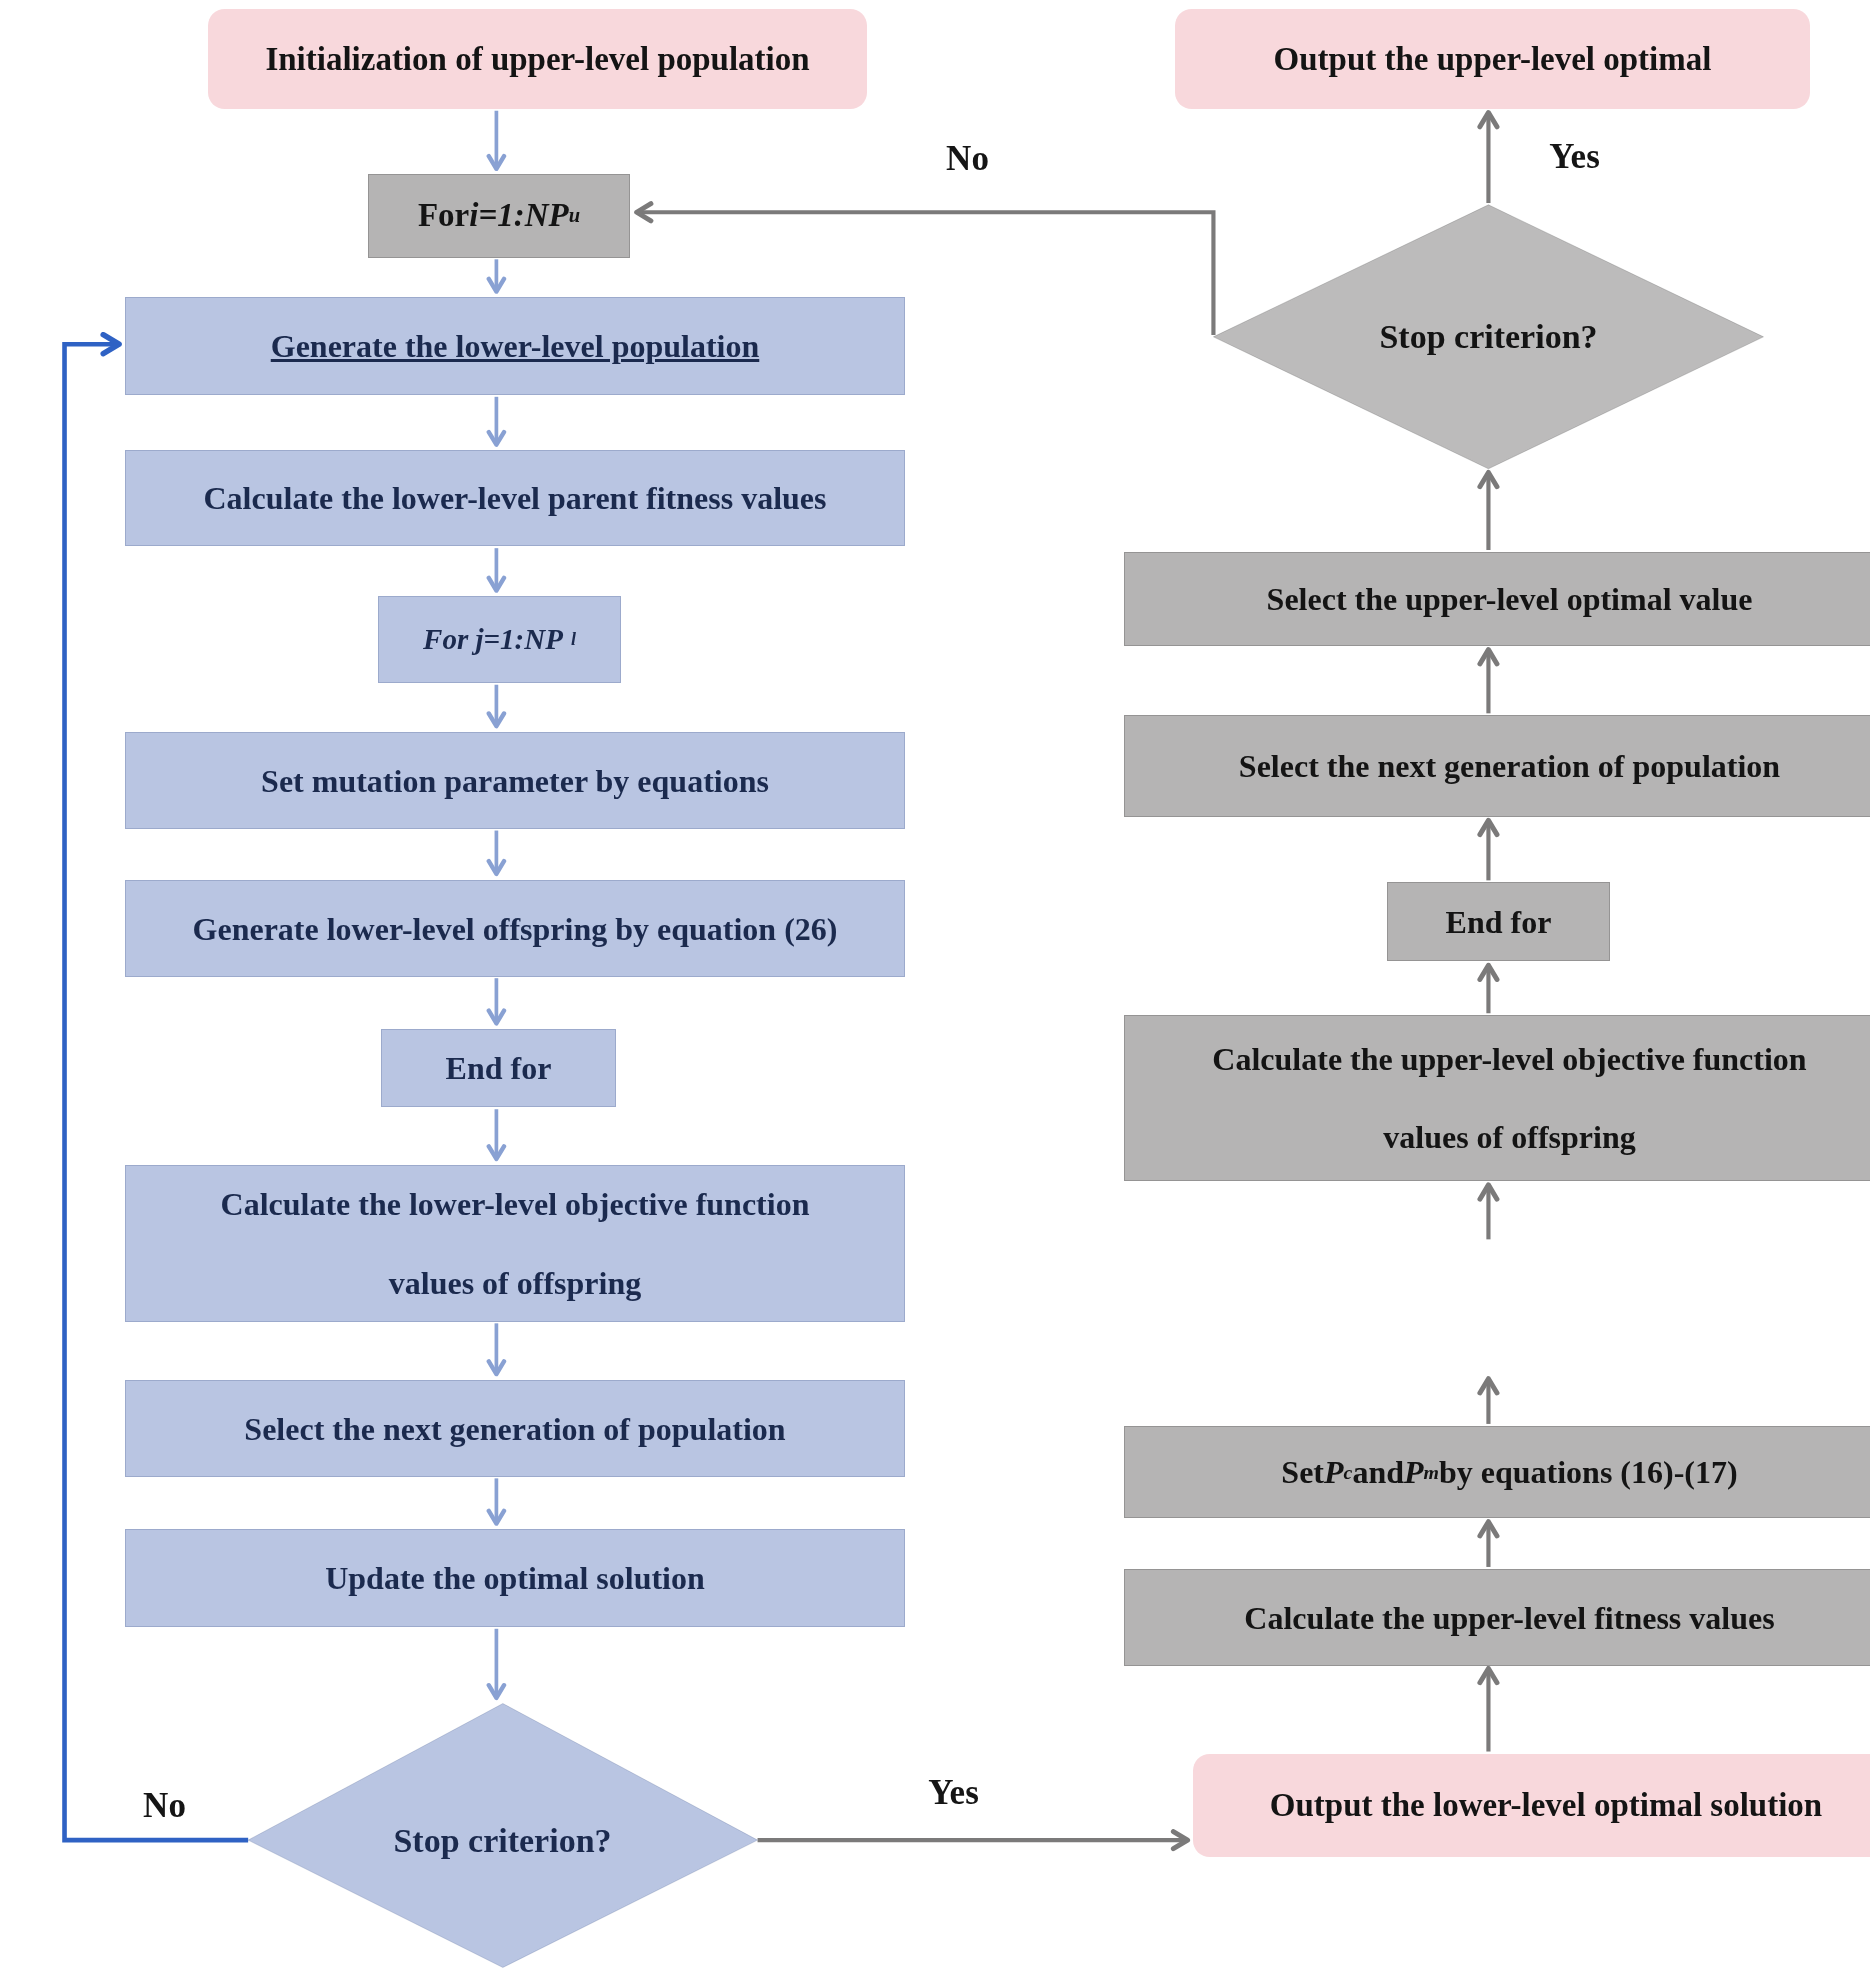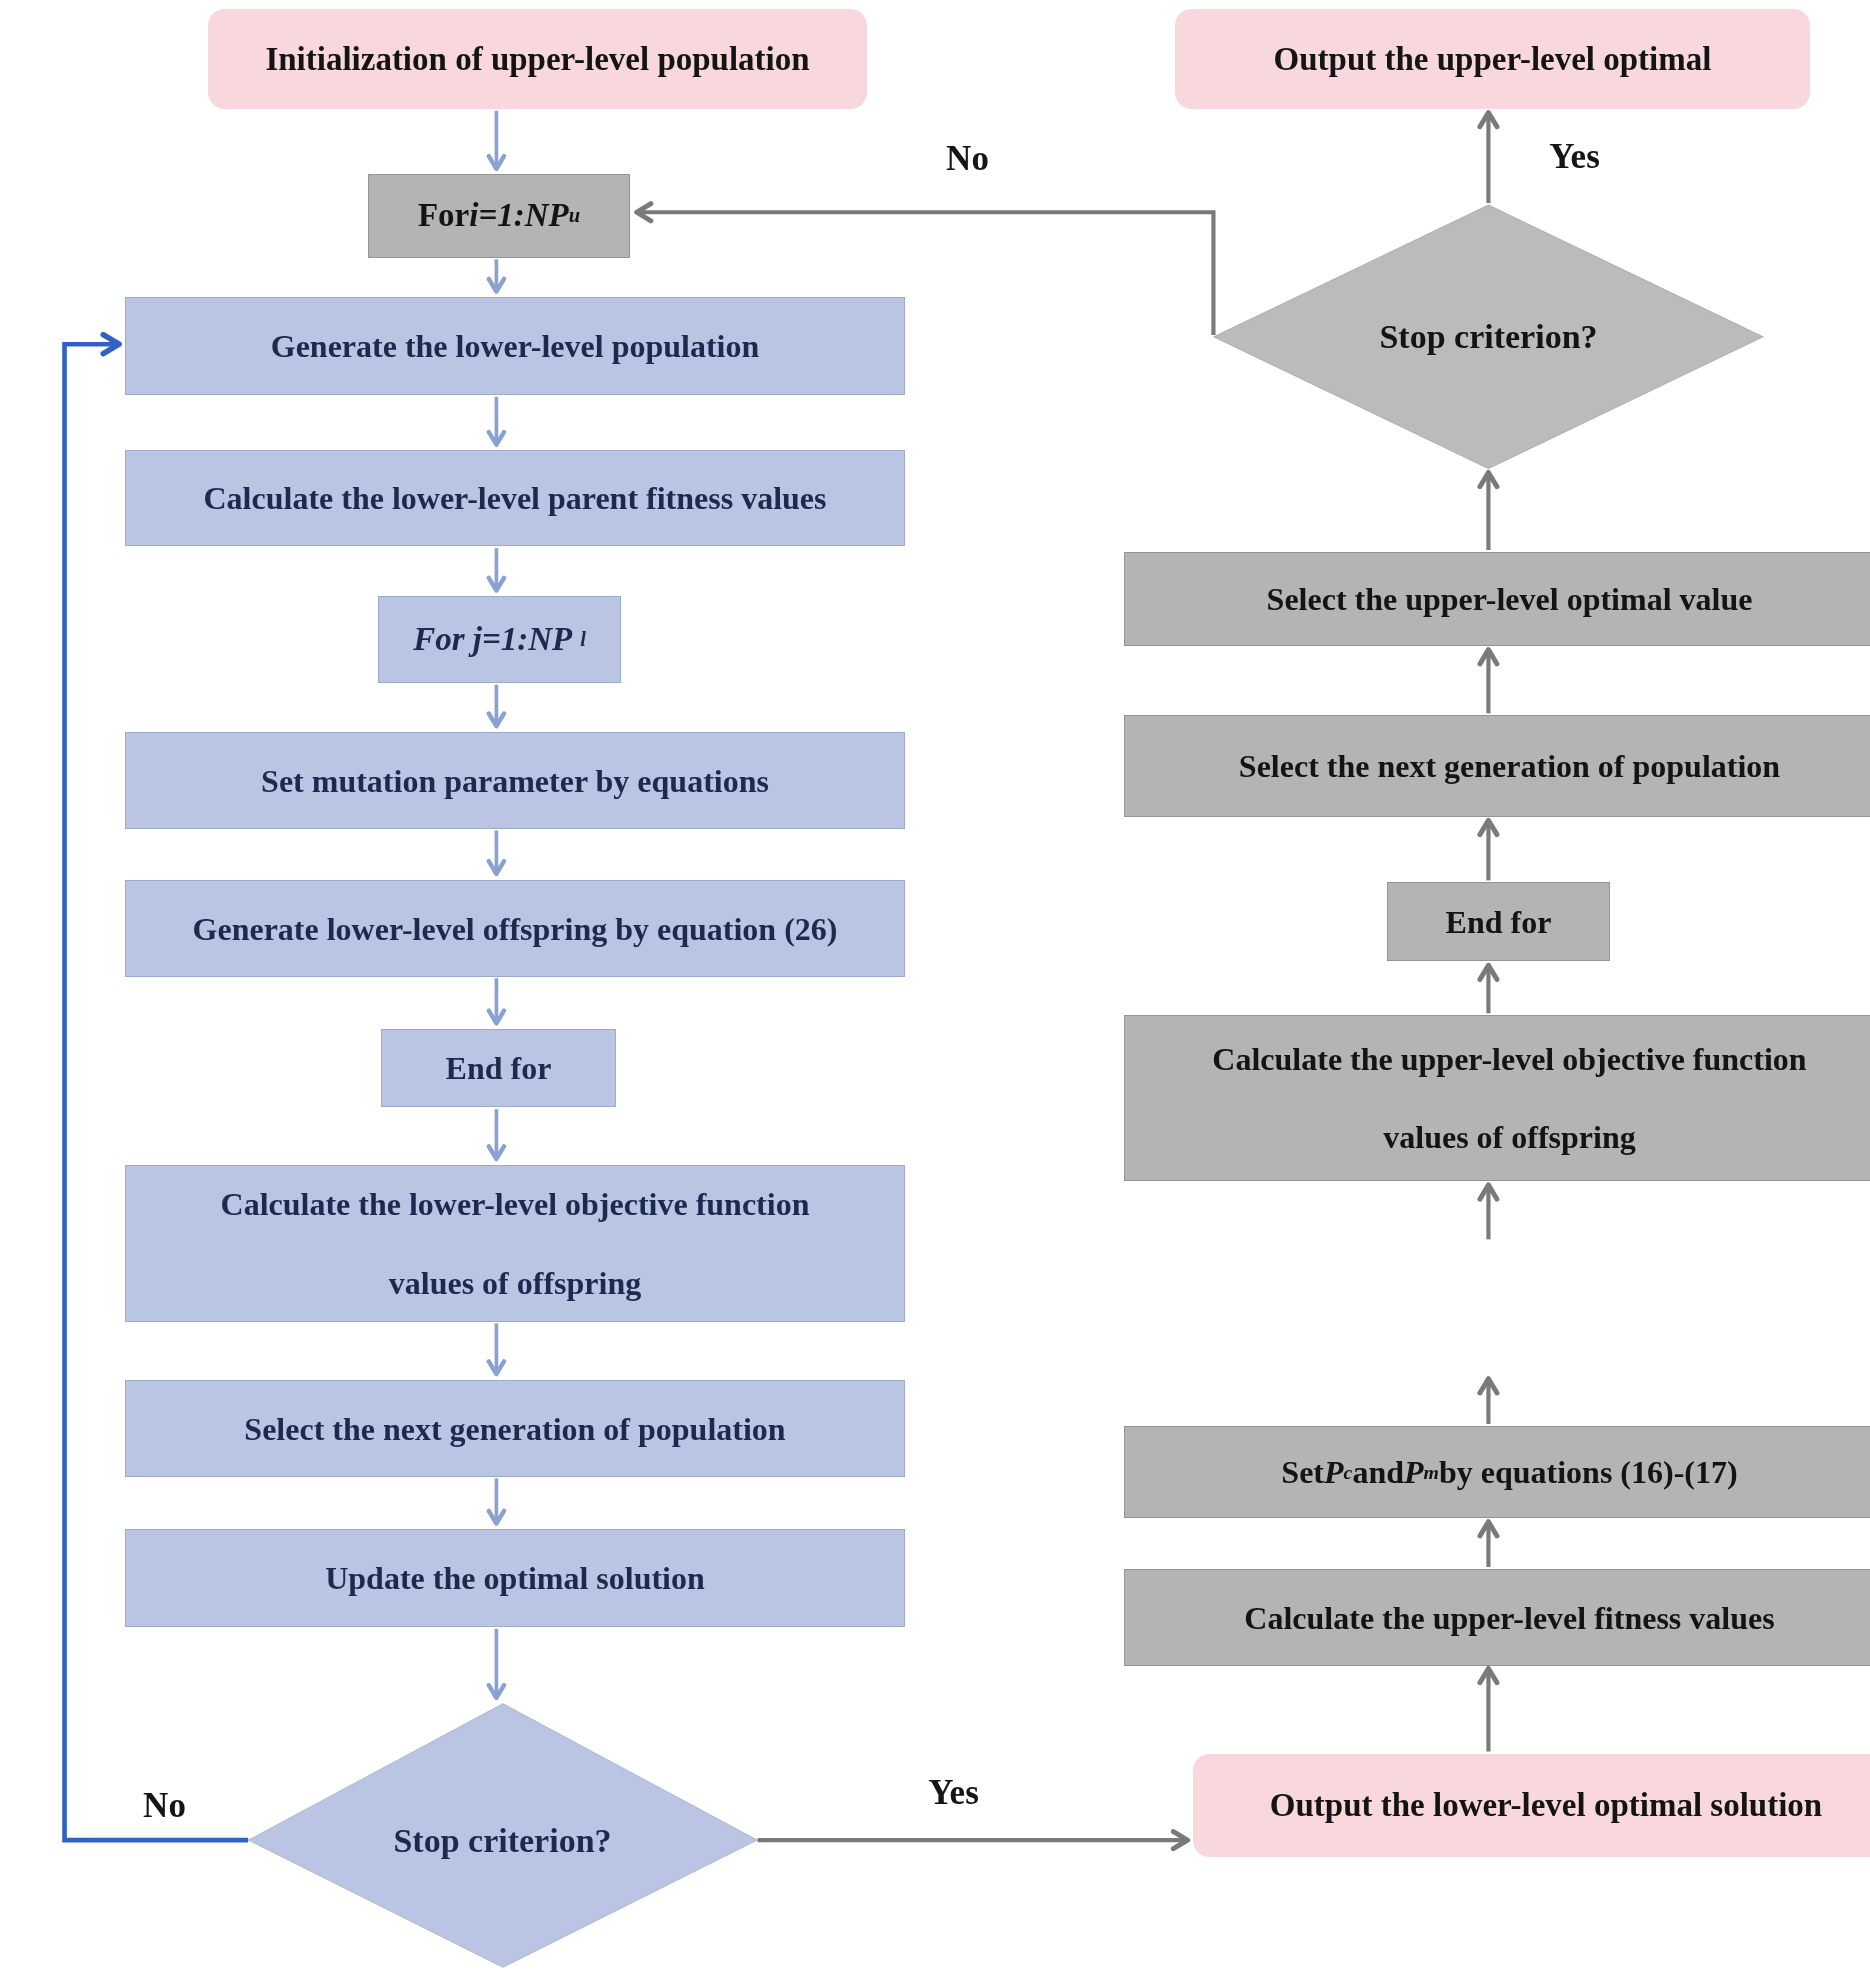--- a/index.html
+++ b/index.html
@@ -96,25 +96,25 @@
   </svg>
 
   <div class="box pink one" style="left:164px;top:9.2px;width:659px;height:100px;">Initialization of upper-level population</div>
 
   <div class="box gray one" style="left:324px;top:174px;width:262px;height:84px;font-size:33px;">
       <span>For </span>
       <span class="it">i=1:NP</span>
       <sub class="it">u</sub>
     </div>
 
-  <div class="box blue one" style="left:81px;top:297px;width:780px;height:98px;">Generate the lower-level population</div>
+  <div class="box blue one" style="left:81px;top:297px;width:780px;height:98px;text-decoration:underline;">Generate the lower-level population</div>
 
   <div class="box blue one" style="left:81px;top:450px;width:780px;height:96px;">Calculate the lower-level parent fitness values</div>
 
-  <div class="box blue one" style="left:334px;top:596px;width:243px;height:87px;font-size:33px;gap:8px;">
+  <div class="box blue one" style="left:334px;top:596px;width:243px;height:87px;font-size:29px;gap:8px;">
       <span class="it">For j=1:NP</span>
       <sub class="it">l</sub>
     </div>
 
   <div class="box blue one" style="left:81px;top:732px;width:780px;height:97px;">Set mutation parameter by equations</div>
 
   <div class="box blue one" style="left:81px;top:880px;width:780px;height:97px;">Generate lower-level offspring by equation (26)</div>
 
   <div class="box blue one" style="left:337px;top:1029px;width:235px;height:78px;">End for</div>
 

